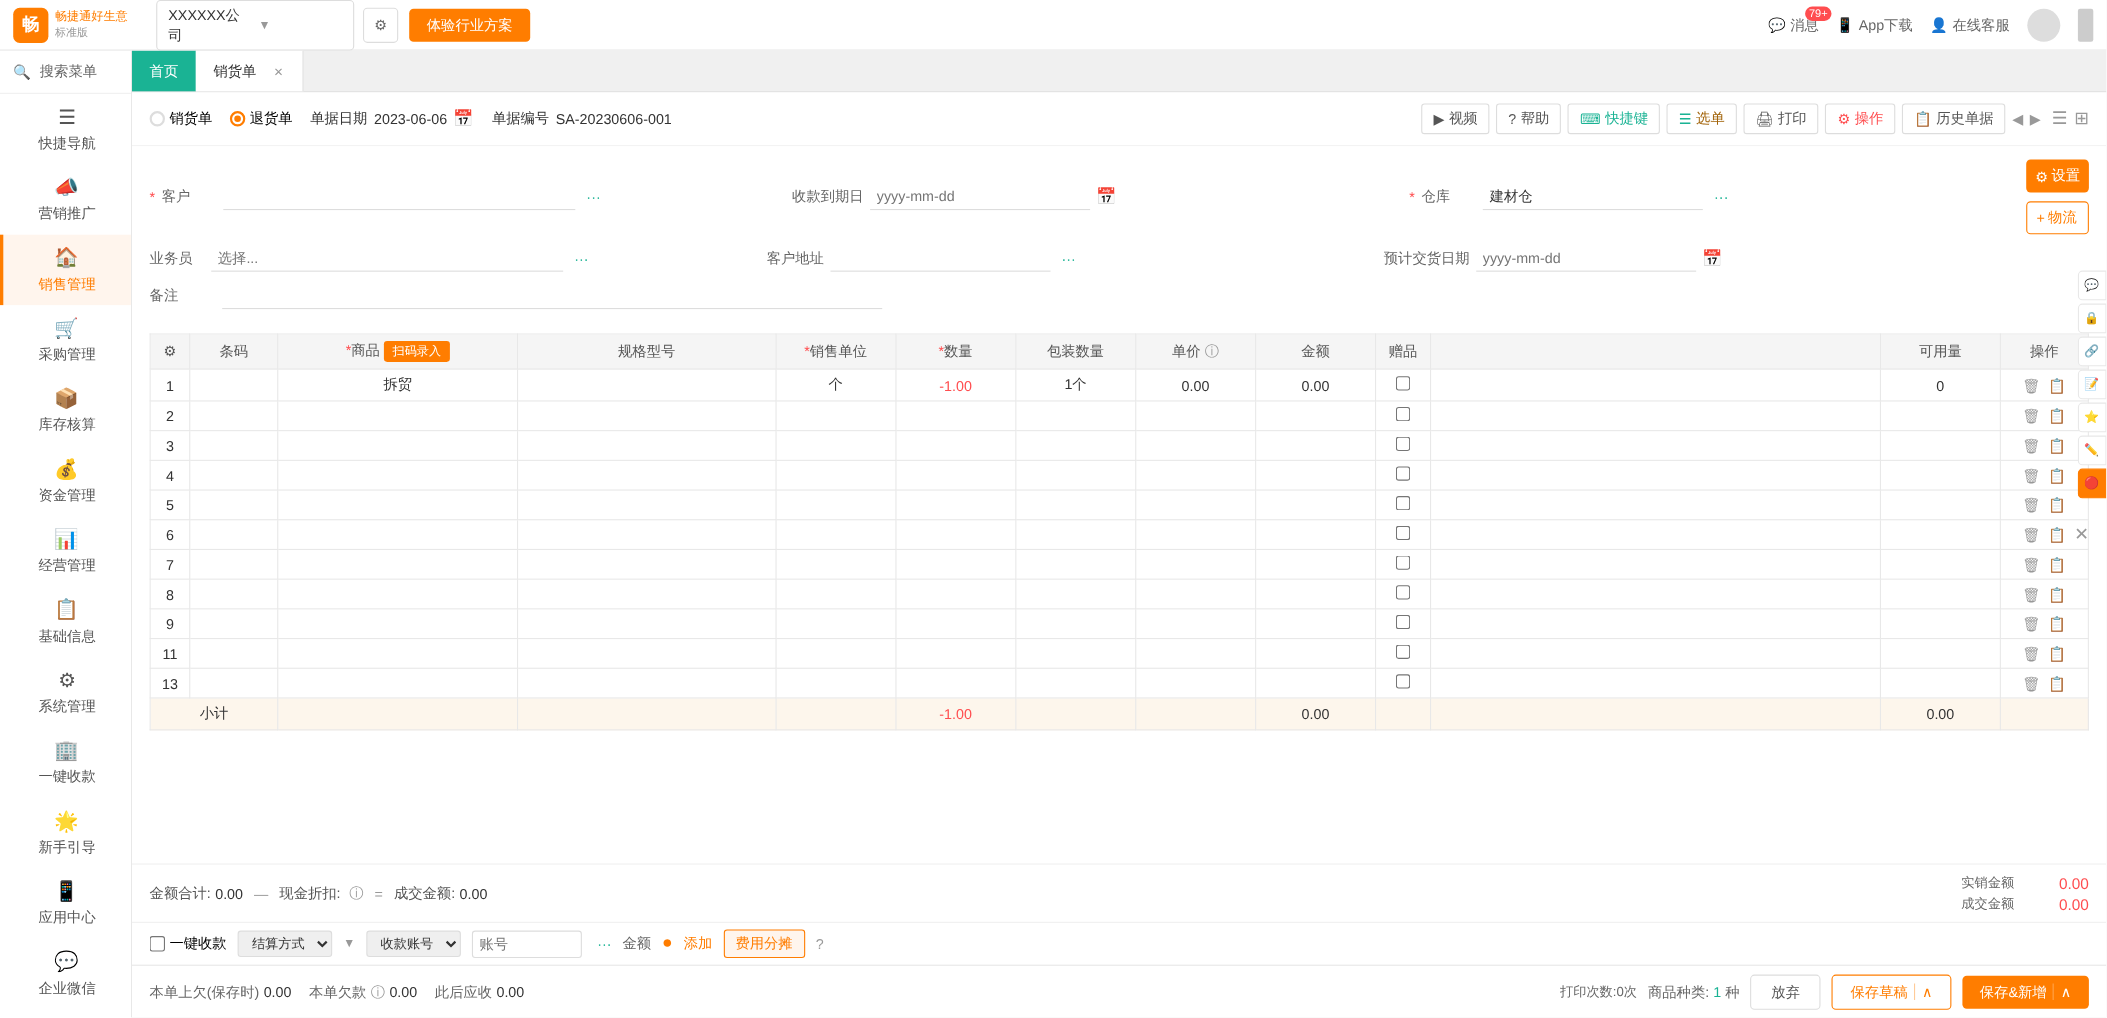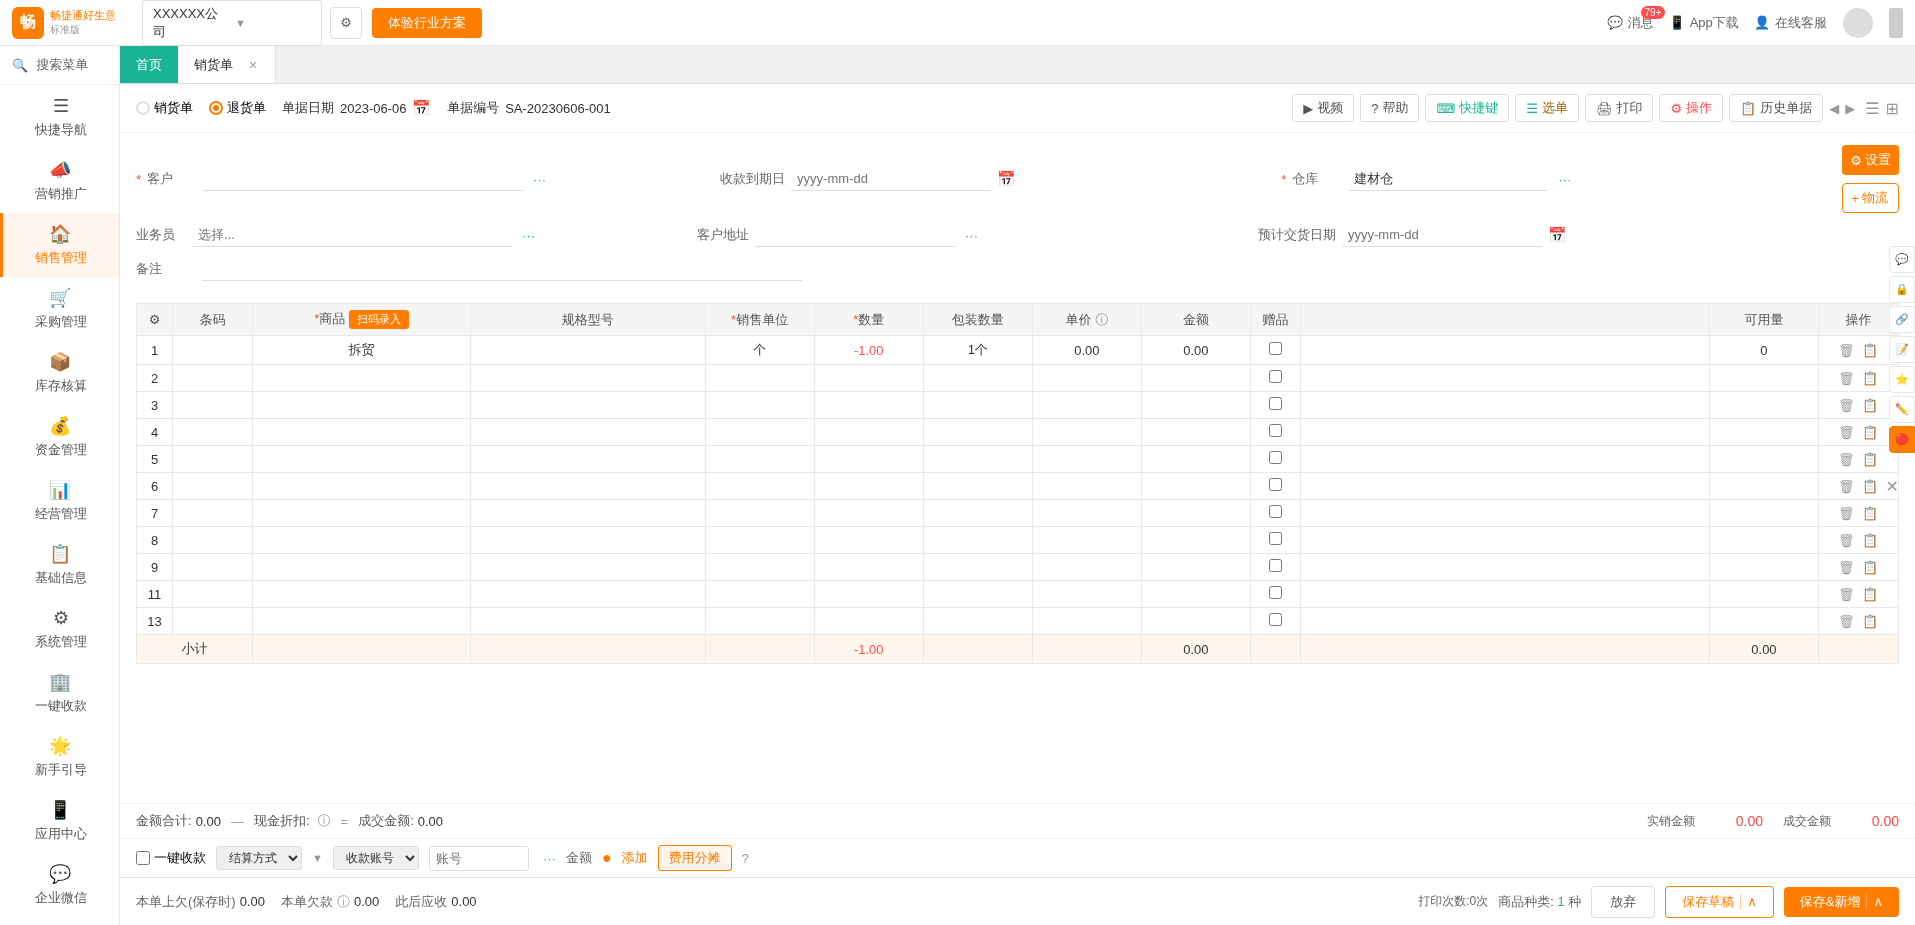--- a/index.html
+++ b/index.html
@@ -246,21 +246,21 @@
     .add-icon { color: #ff7d00; cursor: pointer; font-size: 16px; }
     .expense-split-btn {
       border: 1px solid #ff7d00; color: #ff7d00;
       padding: 3px 10px; border-radius: 3px; cursor: pointer; font-size: 12px;
       background: #fff5ed;
     }
     .help-icon { color: #999; cursor: pointer; }
 
     
     .right-summary {
-      margin-left: auto; display: flex; flex-direction: row; align-items: flex-end; gap: 20px;
+      margin-left: auto; display: flex; flex-direction: column; align-items: flex-end; gap: 2px;
     }
     .summary-row { display: flex; align-items: center; gap: 8px; }
     .summary-label { color: #666; font-size: 12px; }
     .summary-value { color: #ff4d4f; font-size: 14px; font-weight: 500; min-width: 60px; text-align: right; }
 
     
     .bottom-bar {
       height: 48px; background: #fff; border-top: 1px solid #e8e8e8;
       display: flex; align-items: center; padding: 0 16px; gap: 16px;
       flex-shrink: 0;

